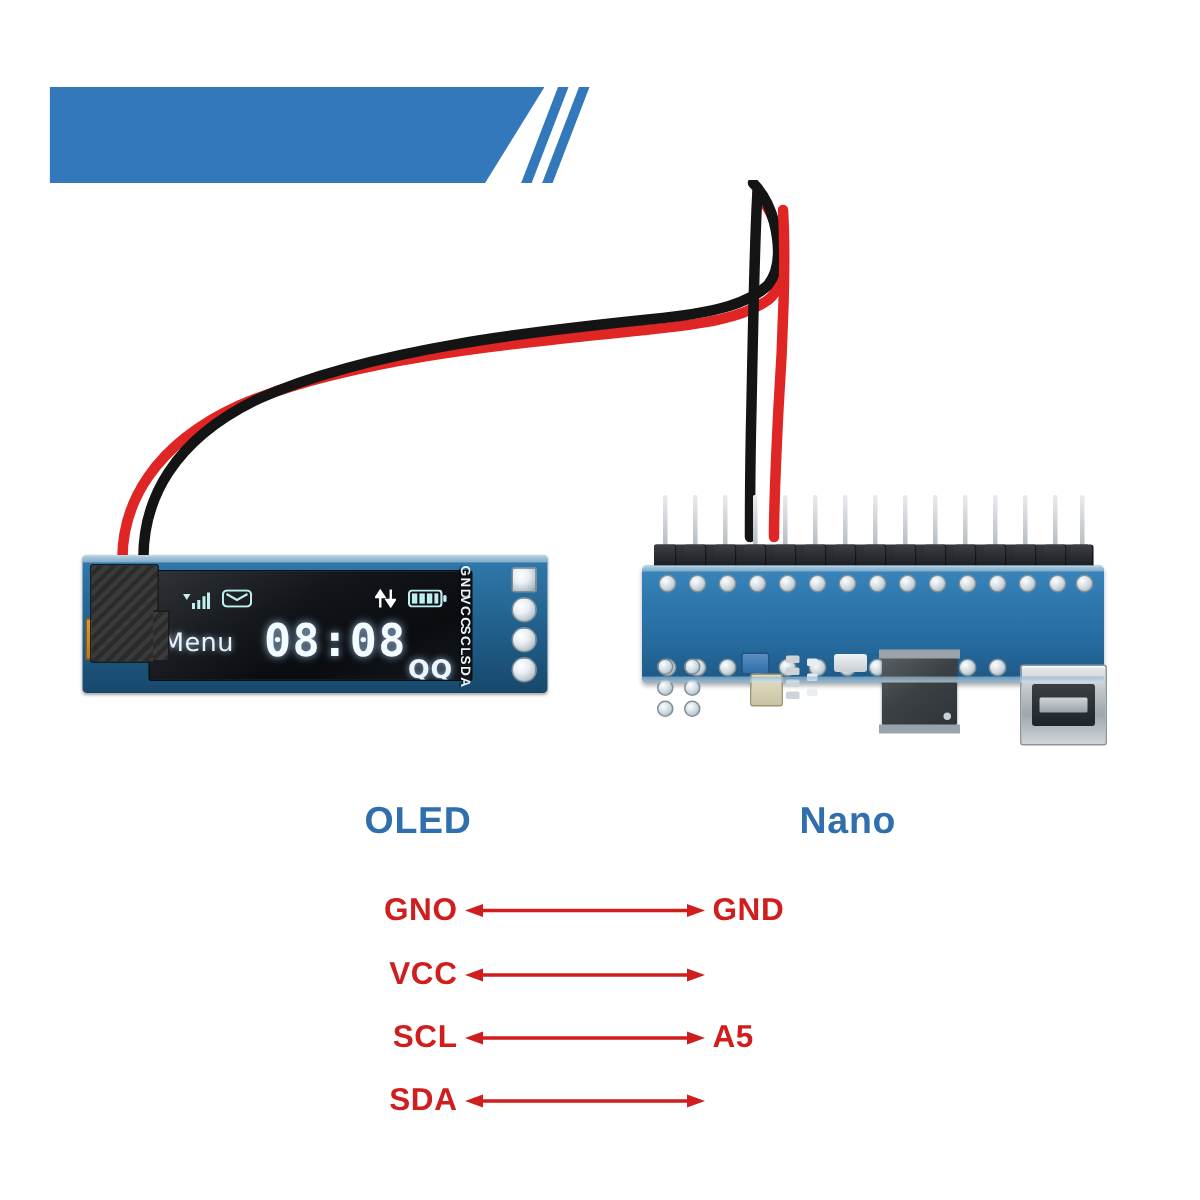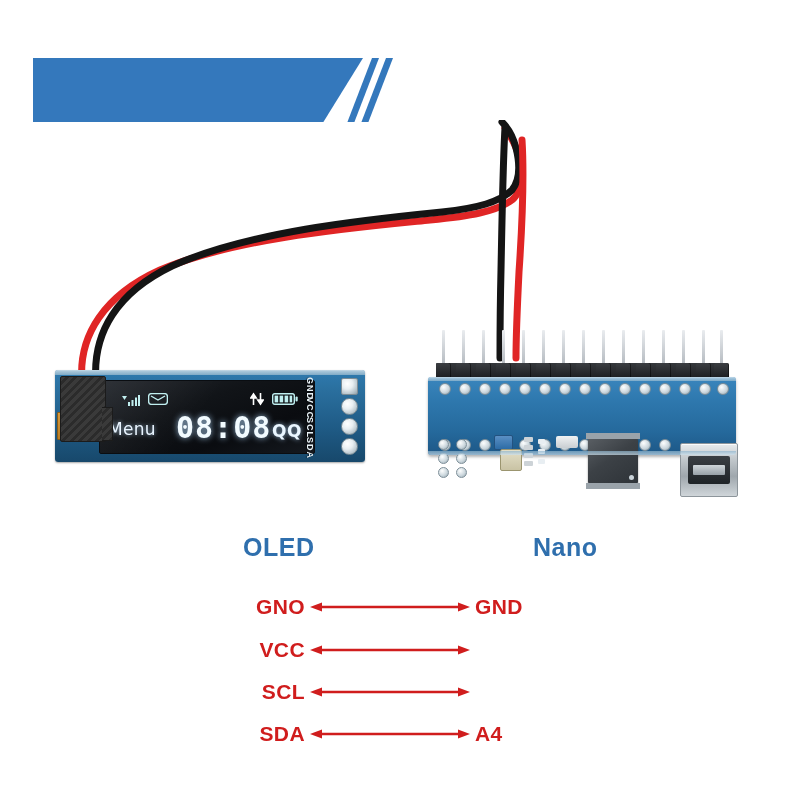--- a/index.html
+++ b/index.html
@@ -60,21 +60,21 @@
     position:absolute;left:8px;top:38px;color:#e8f4ff;font-size:17px;
     font-family:"DejaVu Sans", sans-serif;letter-spacing:.3px;
     text-shadow:0 0 4px rgba(190,225,255,.75);
   }
   .scr-time{
     position:absolute;left:76px;top:29px;color:#f2fbff;font-size:30px;
     font-family:"DejaVu Sans Mono", monospace;font-weight:700;letter-spacing:1px;
     text-shadow:0 0 6px rgba(180,220,255,.85);
   }
   .scr-qq{
-    position:absolute;left:172px;top:40px;color:#eaf6ff;font-size:17px;
+    position:absolute;left:172px;top:56px;color:#eaf6ff;font-size:17px;
     font-family:"DejaVu Sans", sans-serif;font-weight:700;letter-spacing:.5px;
     text-shadow:0 0 5px rgba(180,220,255,.8);
   }
   .scr-signal{position:absolute;left:22px;top:12px;width:18px;height:13px;}
   .scr-msg{position:absolute;left:48px;top:12px;width:20px;height:12px;}
   .scr-updown{position:absolute;left:150px;top:11px;width:14px;height:14px;}
   .scr-batt{position:absolute;left:172px;top:12px;width:26px;height:12px;}
 
   .oled-flex{
     position:absolute;left:2px;top:42px;width:28px;height:26px;
@@ -389,27 +389,27 @@
       </svg>
     </div>
 
     <div class="maprow" style="top:85px;">
       <div class="mleft">SCL</div>
       <svg class="marrow" viewBox="0 0 160 16">
         <line x1="10" y1="8" x2="150" y2="8" stroke="#d01d1d" stroke-width="2.4"></line>
         <path d="M0,8 L12,3.6 L12,12.4 Z" fill="#d01d1d"></path>
         <path d="M160,8 L148,3.6 L148,12.4 Z" fill="#d01d1d"></path>
       </svg>
+      <div class="mright">A5</div>
     </div>
 
     <div class="maprow" style="top:127px;">
       <div class="mleft">SDA</div>
       <svg class="marrow" viewBox="0 0 160 16">
         <line x1="10" y1="8" x2="150" y2="8" stroke="#d01d1d" stroke-width="2.4"></line>
         <path d="M0,8 L12,3.6 L12,12.4 Z" fill="#d01d1d"></path>
         <path d="M160,8 L148,3.6 L148,12.4 Z" fill="#d01d1d"></path>
       </svg>
-      <div class="mright">A4</div>
     </div>
 
   </div>
 
 </div>
 
 </body></html>

